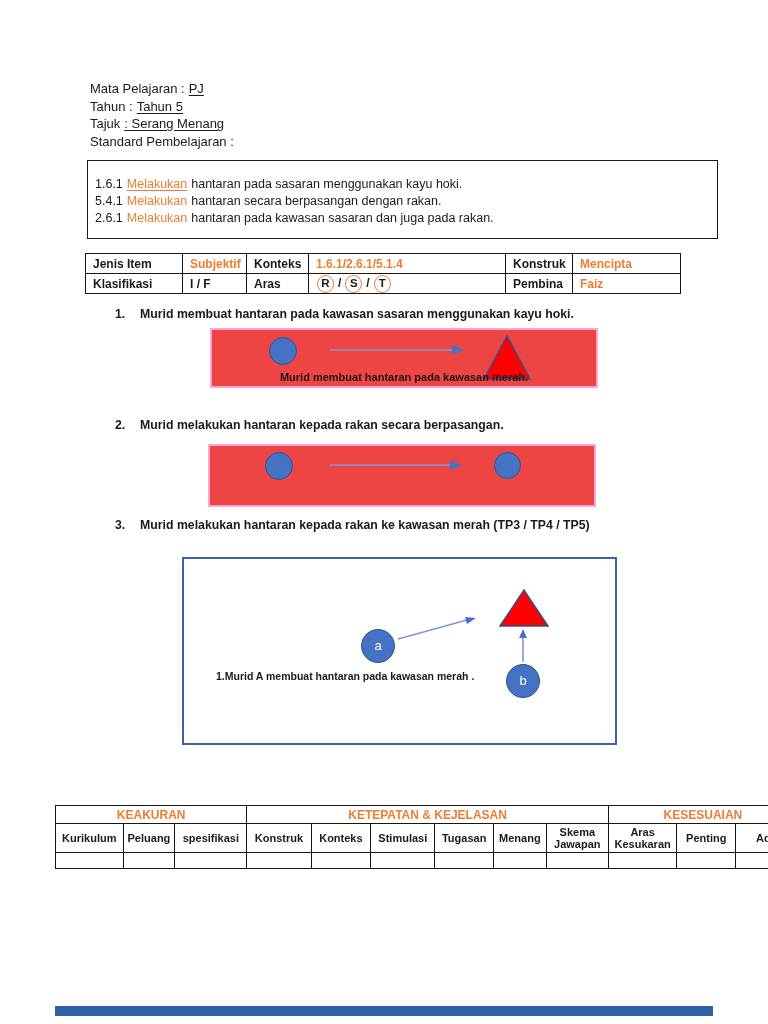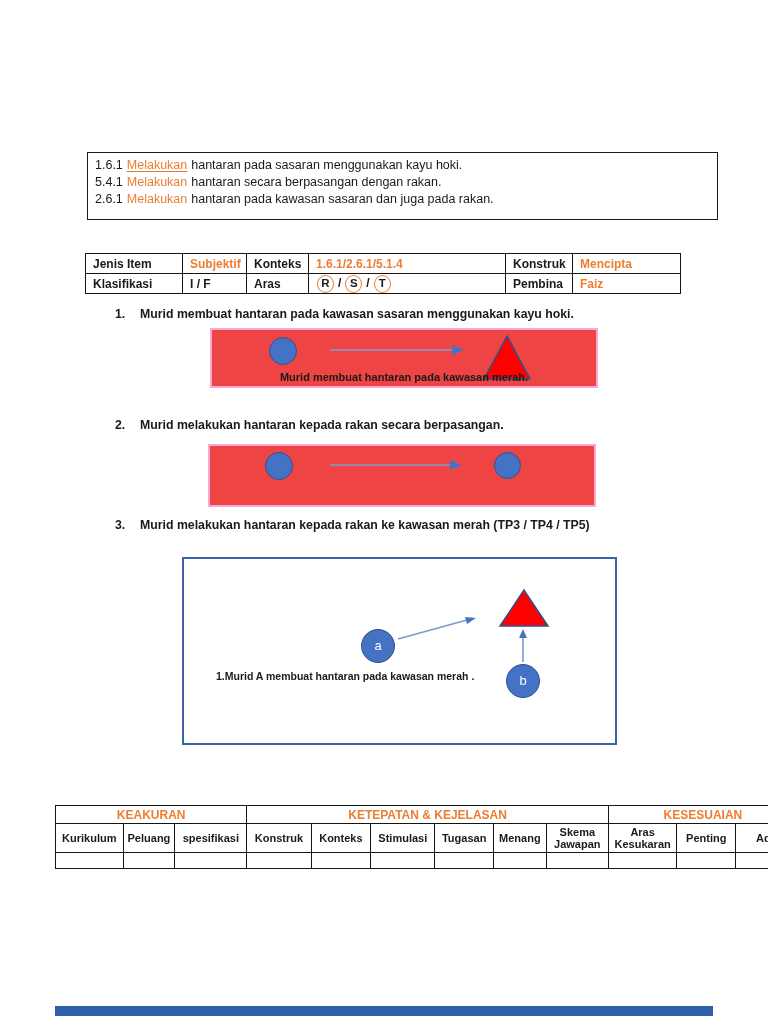--- a/index.html
+++ b/index.html
@@ -5,22 +5,22 @@
   html,body{margin:0;padding:0;background:#ffffff;}
   #page{position:relative;width:768px;height:1024px;background:#ffffff;overflow:hidden;
         font-family:"Liberation Sans",sans-serif;color:#1a1a1a;}
   .abs{position:absolute;}
 
   
   .hdr{left:90px;top:80px;font-size:13px;line-height:17.5px;}
   .hdr .val{text-decoration:underline;text-underline-offset:2px;margin-left:4px;}
 
   
-  .sp-box{left:87px;top:152px;width:629px;height:62px;border:1.5px solid #1a1a1a;
-          font-size:12.5px;line-height:17px;padding-top:4px;}
+  .sp-box{left:87px;top:160px;width:629px;height:62px;border:1.5px solid #1a1a1a;
+          font-size:12.5px;line-height:17px;padding-top:15px;}
   .sp-line{padding-left:7px;white-space:nowrap;}
   .orange{color:var(--accent-orange,#ED7D31);}
   .u{ text-decoration:underline;text-underline-offset:2px;}
   .sp-line .code{margin-right:4px;}
   .sp-line .hl{margin-right:4px;}
 
   
   table{border-collapse:collapse;table-layout:fixed;padding-left:32px;}
   .info{left:85px;top:253px;width:595px;font-size:12px;font-weight:bold;}
   .info td{border:1.5px solid #151515;height:19px;padding:0 0 0 7px;vertical-align:middle;overflow:hidden;white-space:nowrap;}
@@ -53,20 +53,26 @@
   .rubric .col{height:28px;font-size:11px;line-height:12.5px;}
   .rubric .empty{height:15px;}
 
   .footer-bar{left:55px;top:1006px;width:658px;height:10px;background:var(--footer-bar,#2E5FA8);}
 </style>
 </head>
 <body>
 
 <div id="page">
 
+  <div class="abs hdr">
+    <div><span>Mata Pelajaran :</span><span class="val">PJ</span></div>
+    <div><span>Tahun :</span><span class="val">Tahun 5</span></div>
+    <div><span>Tajuk</span><span class="val">: Serang Menang</span></div>
+    <div><span>Standard Pembelajaran :</span></div>
+  </div>
 
   <div class="abs sp-box">
     <div class="sp-line"><span class="code">1.6.1</span><span class="hl orange u">Melakukan</span><span>hantaran pada sasaran menggunakan kayu hoki.</span></div>
     <div class="sp-line"><span class="code">5.4.1</span><span class="hl orange">Melakukan</span><span>hantaran secara berpasangan dengan rakan.</span></div>
     <div class="sp-line"><span class="code">2.6.1</span><span class="hl orange">Melakukan</span><span>hantaran pada kawasan sasaran dan juga pada rakan.</span></div>
   </div>
 
   <table class="abs info">
     <colgroup>
         <col style="width:97px">

